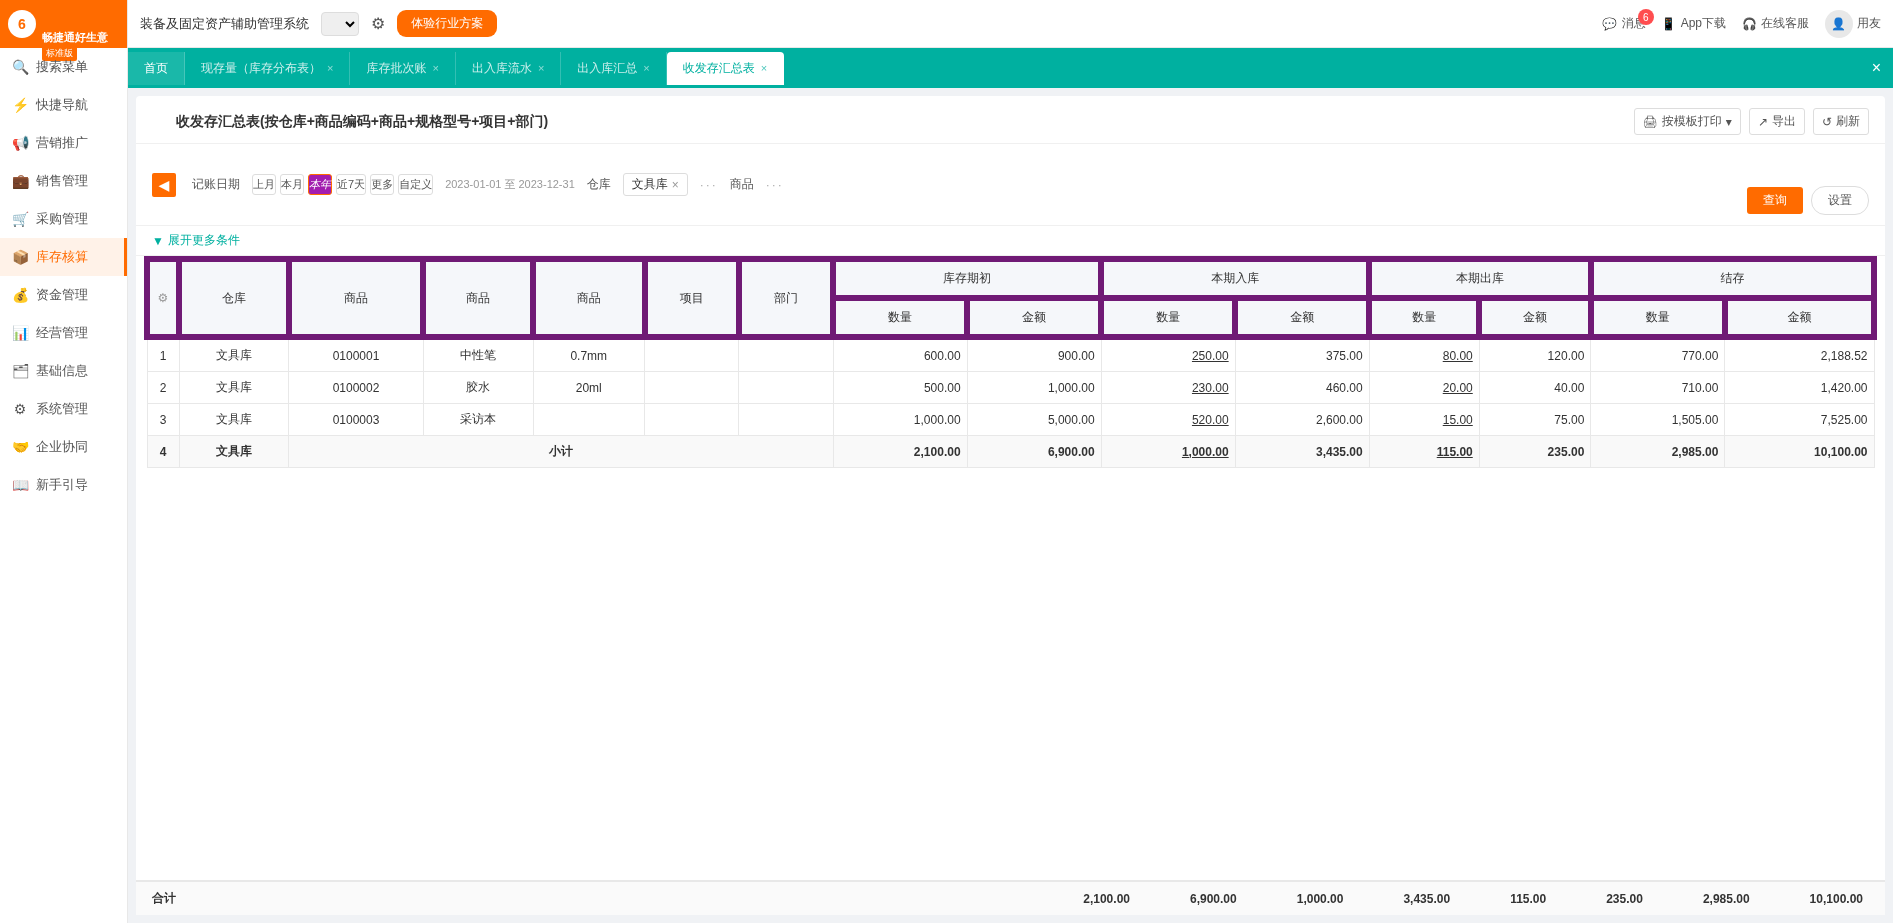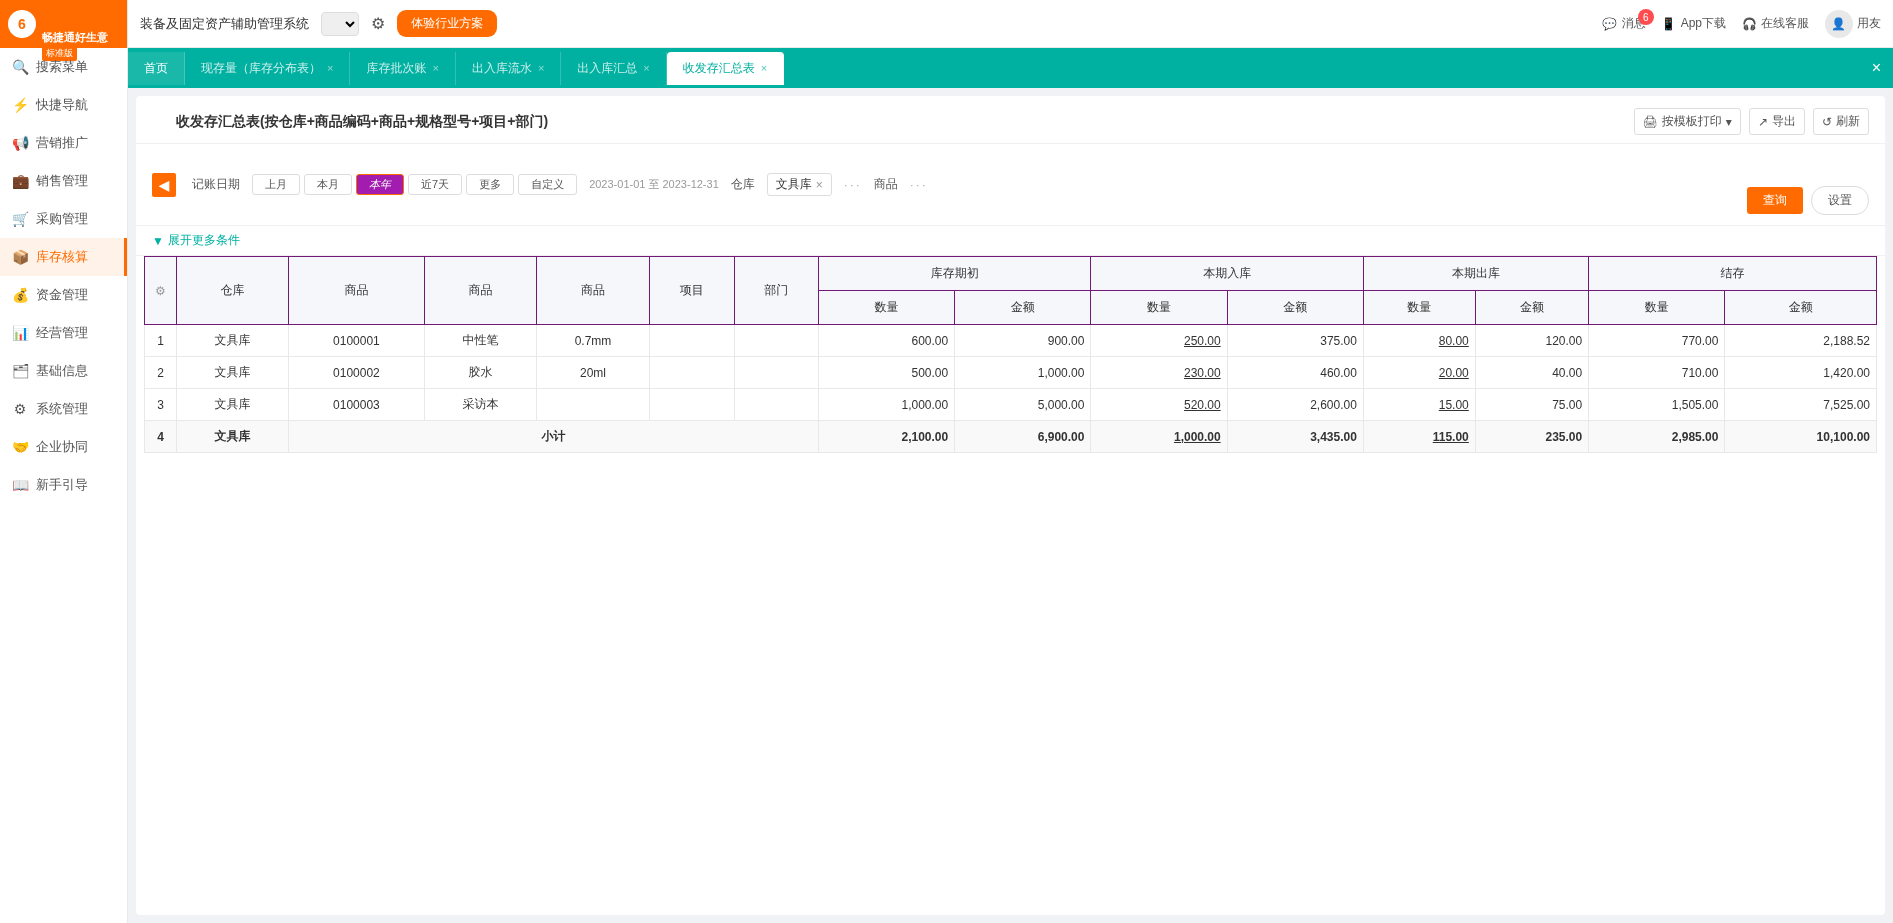--- a/index.html
+++ b/index.html
@@ -43,34 +43,34 @@
     .page-title { font-size: 14px; font-weight: bold; color: #333; padding-left: 24px; }
     .page-actions { display: flex; align-items: center; gap: 8px; }
     .action-btn { display: flex; align-items: center; gap: 4px; color: #555; font-size: 12px; cursor: pointer; padding: 4px 8px; border: 1px solid #ddd; border-radius: 3px; background: #fff; }
 
     
     .filter-area { padding: 10px 16px; background: #fff; border-bottom: 1px solid #f0f0f0; display: flex; align-items: center; gap: 16px; flex-wrap: wrap; }
     .filter-toggle { width: 24px; height: 24px; background: #ff6b00; color: #fff; display: flex; align-items: center; justify-content: center; cursor: pointer; border-radius: 2px; font-size: 14px; }
     .filter-row { display: flex; align-items: center; gap: 12px; flex: 1; }
     .filter-label { color: #555; font-size: 12px; white-space: nowrap; }
     .date-btns { display: flex; gap: 4px; align-items: center; }
-    .date-btn { padding: 2px 12px; border: 1px solid #ddd; border-radius: 3px; cursor: pointer; font-size: 11px; color: #555; background: #fff; }
+    .date-btn { padding: 2px 0; border: 1px solid #ddd; border-radius: 3px; cursor: pointer; font-size: 11px; color: #555; background: #fff; }
     .date-btn.active { background: #a21caf; color: #fff; border-color: #ff6b00; font-style: italic; }
     .date-range { font-size: 11px; color: #999; }
     .filter-tag { display: flex; align-items: center; gap: 4px; background: #fff; border: 1px solid #ddd; padding: 2px 8px; border-radius: 3px; font-size: 12px; }
     .filter-tag .x { cursor: pointer; color: #999; }
     .filter-dots { color: #aaa; cursor: pointer; letter-spacing: 2px; }
     .expand-btn { display: flex; align-items: center; gap: 4px; color: #00b0a0; font-size: 12px; cursor: pointer; }
     .query-btn { background: #ff6b00; color: #fff; border: none; padding: 5px 16px; border-radius: 3px; cursor: pointer; font-size: 12px; }
     .set-btn { background: #fff; color: #555; border: 1px solid #ddd; padding: 5px 16px; border-radius: 14px; cursor: pointer; font-size: 12px; }
 
     
     .table-container { flex: 1; overflow: auto; padding: 0 8px; }
     table { width: 100%; border-collapse: collapse; font-size: 12px; }
-    thead tr th { background: #f5f7fa; padding: 8px 6px; text-align: center; border: 1px solid #701a75; font-weight: normal; color: #333; white-space: nowrap; }
+    thead tr th { background: #f5f7fa; padding: 8px 6px; text-align: center; border: 6px solid #701a75; font-weight: normal; color: #333; white-space: nowrap; }
     thead tr.sub-header th { background: #f5f7fa; }
     tbody tr td { padding: 7px 6px; text-align: center; border: 1px solid #e8e8e8; color: #333; }
     tbody tr.subtotal td { font-weight: bold; background: #f9f9f9; }
     .num-cell { text-align: right; }
     .link-cell { color: #333; text-decoration: underline; cursor: pointer; }
     .gear-icon { color: #999; cursor: pointer; }
 
     
     .table-footer { background: #fafafa; border-top: 2px solid #e8e8e8; padding: 8px 16px; display: flex; align-items: center; }
     .footer-label { font-weight: bold; margin-right: 16px; }
@@ -342,15 +342,28 @@
   <td class="num-cell">3,435.00</td>
   <td class="num-cell link-cell">115.00</td>
   <td class="num-cell">235.00</td>
   <td class="num-cell">2,985.00</td>
   <td class="num-cell">10,100.00</td>
 </tr>
             </tbody>
         </table>
       </div>
 
-    </div>
+      <div class="table-footer" id="table-footer">
+  <span class="footer-label">合计</span>
+  <div class="footer-vals" style="display:flex;gap:48px;flex:1;justify-content:flex-end;">
+    <span class="footer-val">2,100.00</span>
+    <span class="footer-val">6,900.00</span>
+    <span class="footer-val">1,000.00</span>
+    <span class="footer-val">3,435.00</span>
+    <span class="footer-val">115.00</span>
+    <span class="footer-val">235.00</span>
+    <span class="footer-val">2,985.00</span>
+    <span class="footer-val">10,100.00</span>
   </div>
 </div>
+    </div>
+  </div>
+</div>
 
 </body></html>

